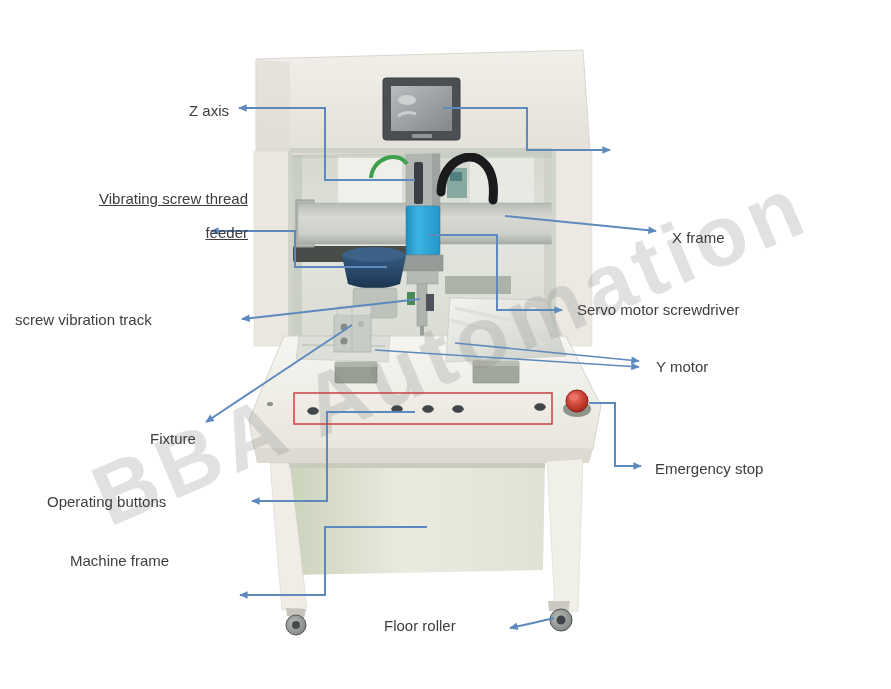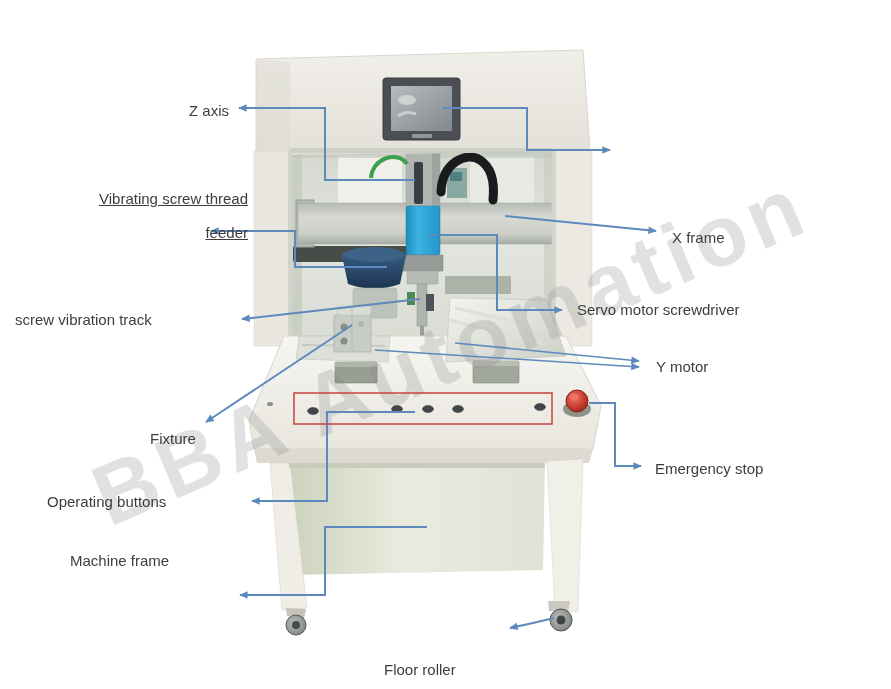--- a/index.html
+++ b/index.html
@@ -25,21 +25,21 @@
   .lbl-hmi{left:618px;top:139px;}
   .lbl-feeder{left:58px;top:182px;width:190px;text-align:right;white-space:normal;line-height:34px;text-decoration:underline;}
   .lbl-x{left:672px;top:225px;}
   .lbl-track{left:15px;top:307px;}
   .lbl-servo{left:577px;top:297px;}
   .lbl-y{left:656px;top:354px;}
   .lbl-fixture{left:150px;top:426px;}
   .lbl-emerg{left:655px;top:456px;}
   .lbl-oper{left:47px;top:489px;}
   .lbl-frame{left:64px;top:548px;margin-left:6px;}
-  .lbl-roller{left:384px;top:613px;margin-top:44px;}
+  .lbl-roller{left:384px;top:613px;}
 </style>
 </head>
 <body>
 
 <div class="stage">
 
   <svg id="machine-art" width="891" height="689" viewBox="0 0 891 689">
     <defs>
       <linearGradient id="gHead" x1="0" y1="0" x2="0" y2="1">
         <stop offset="0" stop-color="#f1efe9"></stop>

